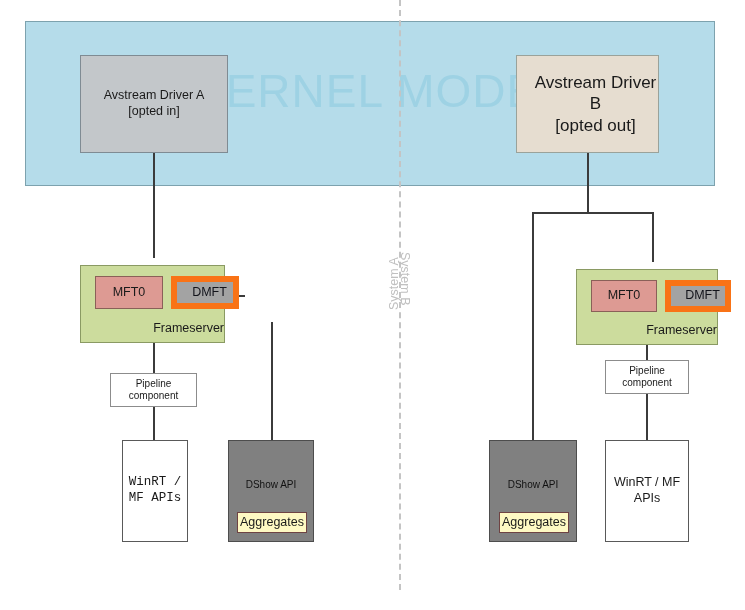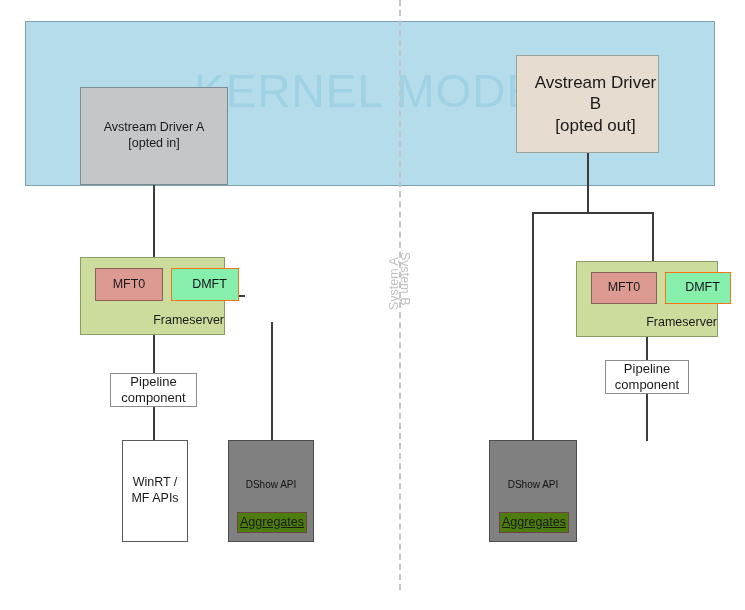--- a/index.html
+++ b/index.html
@@ -50,75 +50,75 @@
     font-weight: 400;
     pointer-events: none;
   }
 
   
   .driver-a {
     background: #c3c7ca;
     border: 1px solid #7f8b93;
     font-size: 12.5px;
     z-index: 4;
-    margin-top: 32px;
   }
   .driver-b {
     background: #e6ddd0;
     border: 1px solid #9aa29a;
     font-size: 17px;
     z-index: 4;
     padding-left: 16px;
   }
 
   
   .frameserver {
     background: #ccdc9d;
     border: 1px solid #8a9a63;
     z-index: 4;
     display: block;
+    margin-top: 8px;
   }
   .frameserver-label {
     position: absolute;
     left: 0;
     right: 0;
     bottom: 5px;
     text-align: right;
     font-size: 12.5px;
     color: #1a1a1a;
   }
   .mft0 {
     background: #dd9a93;
     border: 1px solid #8a6058;
     font-size: 12.5px;
     z-index: 5;
   }
   .dmft {
-    background: #86efac;
-    border: 1px solid #f97316;
+    background: #a3a3a3;
+    border: 6px solid #f97316;
     color: #12131a;
     font-size: 12.5px;
     z-index: 5;
     padding-left: 9px;
   }
 
   
   .dshow-bridge {
     background: #edbcbc;
     border: 1px solid #8e6a6a;
     border-radius: 9px;
     font-size: 12.5px;
     z-index: 4;
   }
 
   
   .pipeline {
     background: #ffffff;
     border: 1px solid #8c8c8c;
-    font-size: 13px;
+    font-size: 10px;
     z-index: 4;
   }
 
   
   .winrt-api {
     background: #ffffff;
     border: 1px solid #595959;
     font-size: 12.5px;
     z-index: 4;
   }
@@ -133,30 +133,29 @@
     position: absolute;
     left: 0;
     right: 0;
     top: 38px;
     text-align: center;
     font-size: 10px;
     color: #111111;
   }
   .aggregates {
     position: absolute;
-    background: #4d7c0f;
+    background: #fef9c3;
     border: 1px solid #6e4343;
     box-sizing: border-box;
     display: flex;
     align-items: center;
     justify-content: center;
     font-size: 12.5px;
     color: #1a1a1a;
     z-index: 5;
-    text-decoration: underline;
   }
 
   
   .conn {
     position: absolute;
     background: #3b3b3b;
     z-index: 3;
   }
   .conn-h { height: 2px; }
   .conn-v { width: 2px; }
@@ -206,21 +205,21 @@
 
   <div class="conn conn-v" style="left:271px; top:322px; height:119px;"></div>
 
   <div class="conn conn-v" style="left:153px; top:334px; height:39px;"></div>
 
   <div class="box pipeline" style="left:110px; top:373px; width:87px; height:34px;">Pipeline
 component</div>
 
   <div class="conn conn-v" style="left:153px; top:406px; height:35px;"></div>
 
-  <div class="box winrt-api" style="left:122px; top:440px; width:66px; height:102px;">WinRT /
+  <div class="box winrt-api" style="left:122px; top:440px; width:66px; height:102px;font-family:Liberation Mono, monospace;">WinRT /
 MF APIs</div>
 
   <div class="box dshow-api" style="left:228px; top:440px; width:86px; height:102px;">
     <div class="dshow-api-title">DShow API</div>
     <div class="aggregates" style="left:8px; top:71px; width:70px; height:21px;">Aggregates</div>
   </div>
 
   <div class="box driver-b" style="left:516px; top:55px; width:143px; height:98px;">Avstream Driver B
 [opted out]</div>
 
@@ -243,14 +242,16 @@
   <div class="box pipeline" style="left:605px; top:360px; width:84px; height:34px;">Pipeline
 component</div>
 
   <div class="conn conn-v" style="left:646px; top:393px; height:48px;"></div>
 
   <div class="box dshow-api" style="left:489px; top:440px; width:88px; height:102px;">
     <div class="dshow-api-title">DShow API</div>
     <div class="aggregates" style="left:9px; top:71px; width:70px; height:21px;">Aggregates</div>
   </div>
 
+  <div class="box winrt-api" style="left:605px; top:440px; width:84px; height:102px;">WinRT / MF
+APIs</div>
 
 </div>
 
 </body></html>

